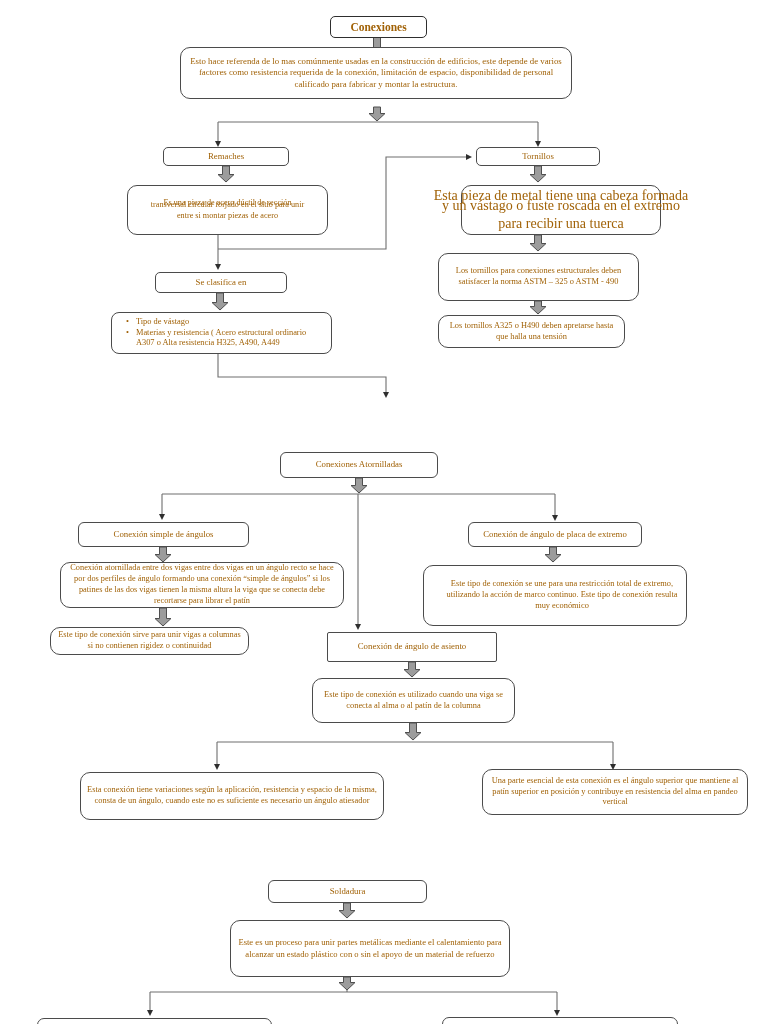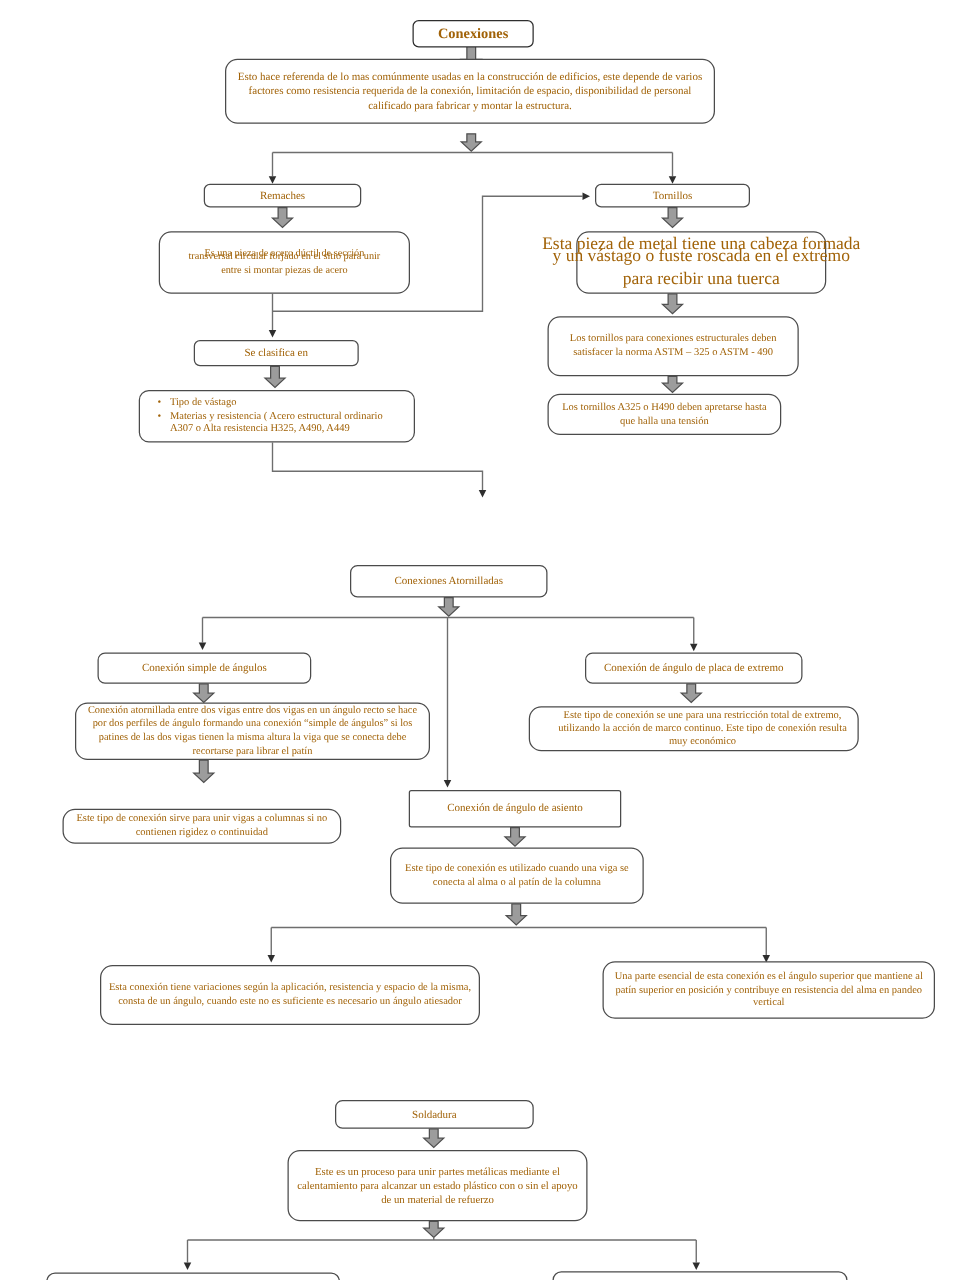--- a/index.html
+++ b/index.html
@@ -136,25 +136,25 @@
     </div>
 
   <div class="node hdr" style="left:468px; top:522px; width:174px; height:25px; border-radius:6px;">
       <span>Conexión de ángulo de placa de extremo</span>
     </div>
 
   <div class="node big" style="left:28px; top:562px; width:284px; height:46px; font-size:8.3px;margin-left:32px;">
       <span>Conexión atornillada entre dos vigas entre dos vigas en un  ángulo recto se hace por  dos perfiles de ángulo formando una  conexión “simple de ángulos” si los patines de las dos vigas tienen la misma altura la viga que se  conecta debe recortarse para librar el patín</span>
     </div>
 
-  <div class="node big" style="left:50px; top:627px; width:223px; height:28px;margin-top:20px;">
+  <div class="node big" style="left:50px; top:627px; width:199px; height:28px;">
       <span>Este tipo de conexión sirve para unir vigas a columnas si no  contienen rigidez o continuidad</span>
     </div>
 
-  <div class="node big" style="left:423px; top:565px; width:264px; height:36px;padding-left:20px;">
+  <div class="node big" style="left:423px; top:565px; width:264px; height:61px;padding-left:20px;">
       <span>Este tipo de conexión se une para  una restricción total de extremo, utilizando la acción  de marco continuo. Este tipo de conexión resulta muy económico</span>
     </div>
 
   <div class="node hdr" style="left:327px; top:632px; width:170px; height:30px; border-radius:2px;">
       <span>Conexión de ángulo de asiento</span>
     </div>
 
   <div class="node big" style="left:312px; top:678px; width:203px; height:45px;">
       <span>Este tipo de conexión es utilizado cuando una viga se conecta al alma o al  patín de la columna</span>
     </div>
@@ -164,21 +164,21 @@
     </div>
 
   <div class="node big" style="left:482px; top:769px; width:266px; height:46px;">
       <span>Una parte esencial de esta conexión es el  ángulo superior que mantiene al patín superior en posición  y contribuye en resistencia del alma en pandeo vertical</span>
     </div>
 
   <div class="node hdr" style="left:268px; top:880px; width:159px; height:23px; border-radius:6px;">
       <span>Soldadura</span>
     </div>
 
-  <div class="node big" style="left:230px; top:920px; width:240px; height:57px; font-size:8.6px;">
+  <div class="node big" style="left:230px; top:920px; width:280px; height:57px; font-size:8.6px;">
       <span>Este es un proceso para unir partes metálicas mediante el calentamiento para alcanzar un estado plástico con o sin el apoyo de  un material de refuerzo</span>
     </div>
 
   <div class="node clipped" style="left:37px; top:1018px; width:235px; height:34px;"></div>
 
   <div class="node clipped" style="left:442px; top:1017px; width:236px; height:34px;"></div>
 
 </div>
 
 </body></html>

